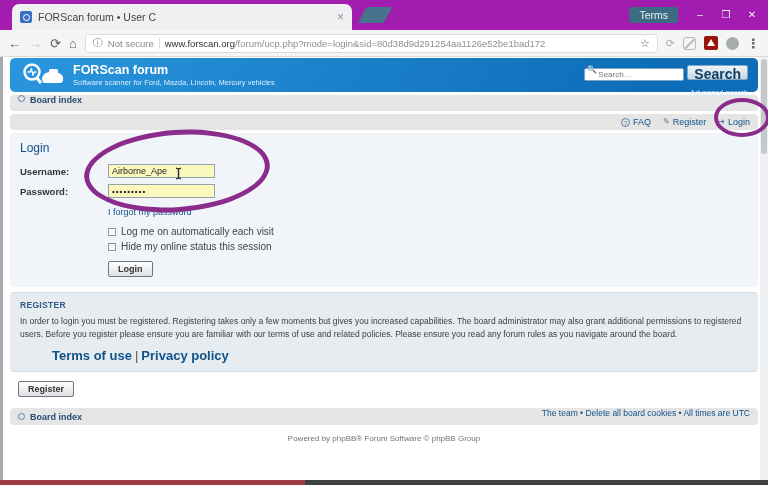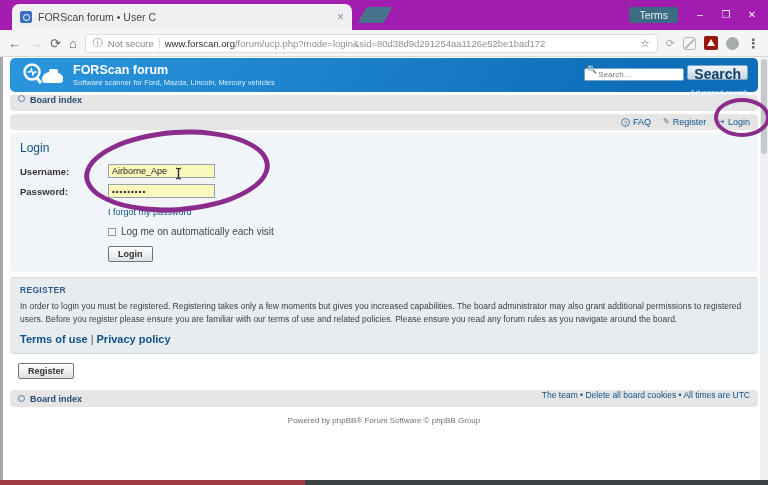--- a/index.html
+++ b/index.html
@@ -89,21 +89,21 @@
   .checkbox { width:8px; height:8px; border:1px solid #8b98a3; background:#f7fafc; flex:none; }
   .check-label { font-size:10px; color:#444; }
   .btn { display:inline-block; font-size:9px; font-weight:bold; color:#333; border:1px solid #707478;
          border-radius:2px; background:linear-gradient(#ffffff,#dde1e5); padding:2px 9px; font-family:inherit; }
   .login-btn { margin-top:5px; }
 
   .register-panel { background:#e7ecf1; border-top:1px solid #d2dae1; border-bottom:1px solid #d2dae1;
          border-radius:4px; padding:7px 10px 8px; margin-top:5px; }
   .register-heading { font-size:8.5px; font-weight:bold; color:#2e5c8a; letter-spacing:.3px; }
   .register-body { font-size:8.5px; color:#3c3c3c; line-height:1.55; margin:5px 0 7px; }
-  .terms-row { font-size:11px; font-weight:bold; color:#105289; }
+  .terms-row { font-size:13px; font-weight:bold; color:#105289;margin-left:32px; }
   .terms-sep { color:#555; font-weight:normal; padding:0 3px; }
   .register-btn { margin:9px 0 0 8px; }
 
   .footer-bar { margin-top:11px; height:17px; justify-content:space-between; margin-bottom:0; }
   .footer-links { font-size:8.5px; color:#105289; }
   .copyright { text-align:center; font-size:8px; color:#6e7275; margin-top:9px; }
 
   
   .ellipse { position:absolute; border:5px solid #8b2b8b; border-radius:50%; z-index:50; pointer-events:none; }
   .ellipse-big { left:84px; top:130px; width:186px; height:82px; transform:rotate(-4deg); }
@@ -212,20 +212,24 @@
       <div class="form-row" style="margin-bottom:3px;">
         <span class="form-label">Password:</span>
         <input class="text-input pw" type="text" value="•••••••••" style="">
       </div>
       <div class="indent">
         <span class="forgot-link">I forgot my password</span>
         <div class="check-row">
           <span class="checkbox"></span>
           <span class="check-label">Log me on automatically each visit</span>
         </div>
+        <div class="check-row">
+          <span class="checkbox"></span>
+          <span class="check-label">Hide my online status this session</span>
+        </div>
         <button class="btn login-btn">Login</button>
       </div>
     </div>
 
     
     <div class="register-panel">
       <div class="register-heading">REGISTER</div>
       <div class="register-body">In order to login you must be registered. Registering takes only a few moments but gives you increased capabilities. The board administrator may also grant additional permissions to registered users. Before you register please ensure you are familiar with our terms of use and related policies. Please ensure you read any forum rules as you navigate around the board.</div>
       <div class="terms-row">
         <span>Terms of use</span><span class="terms-sep">|</span><span>Privacy policy</span>

